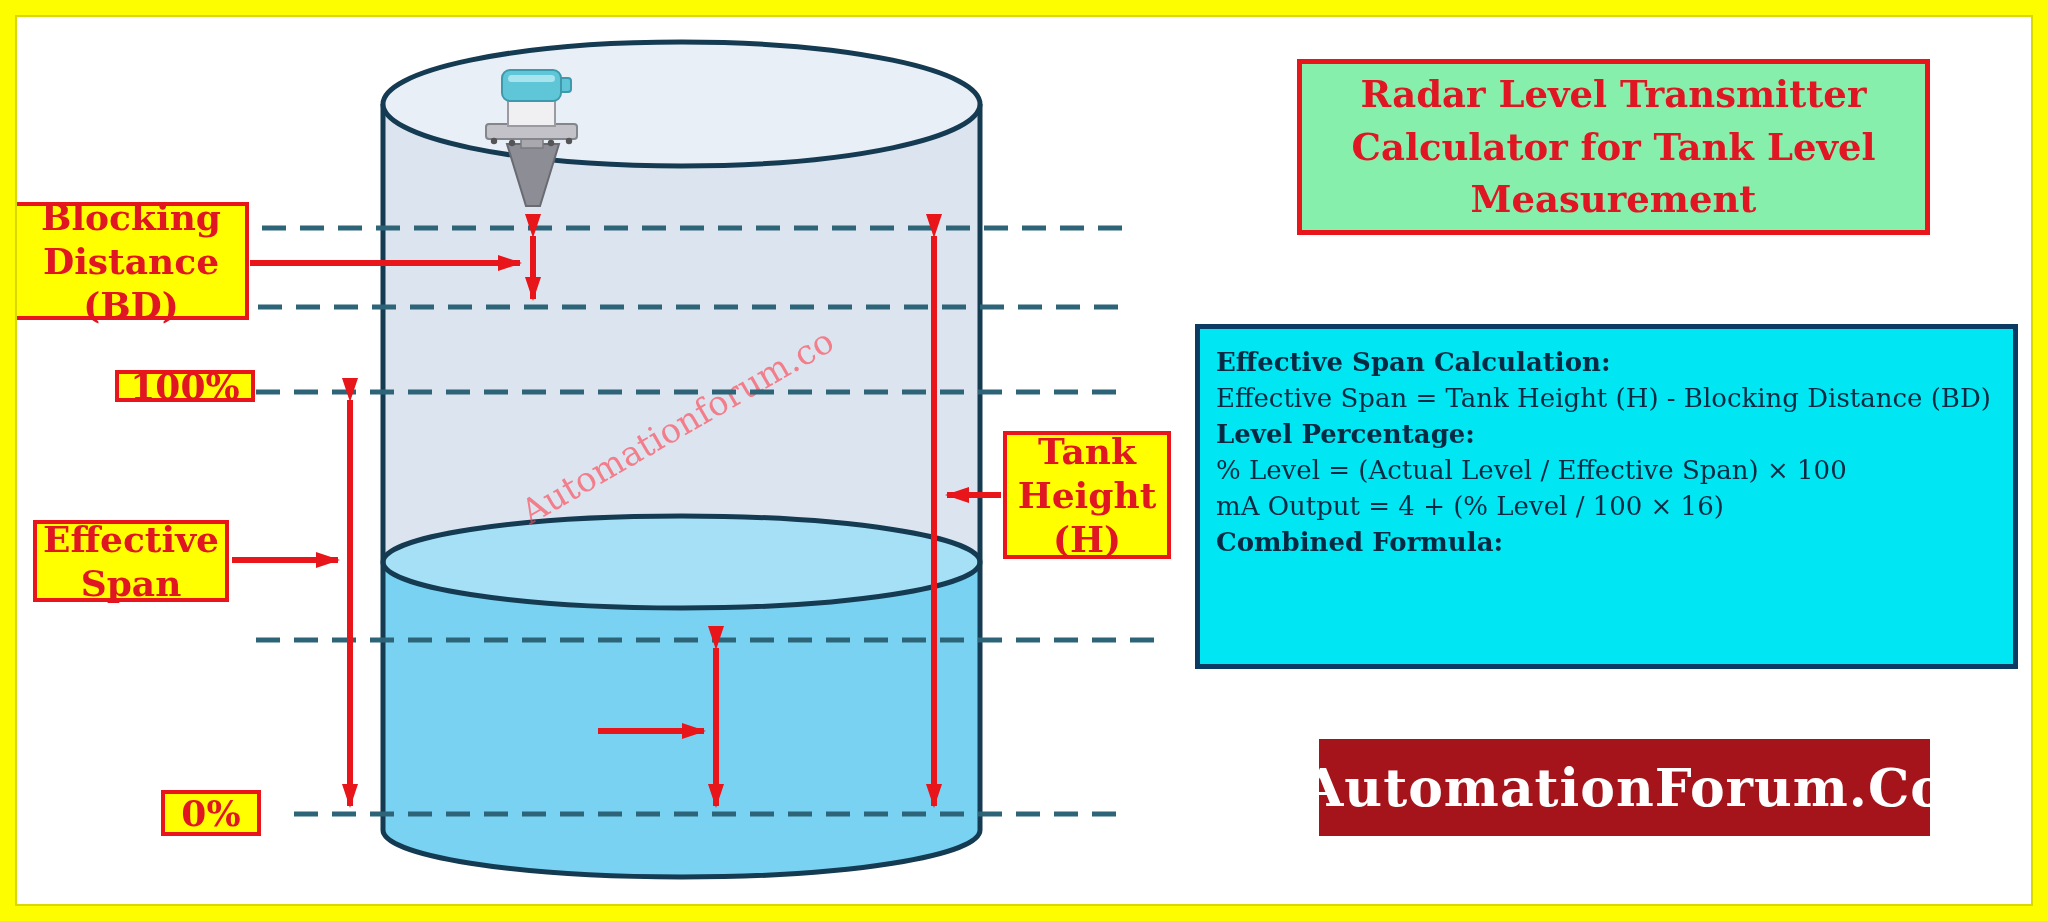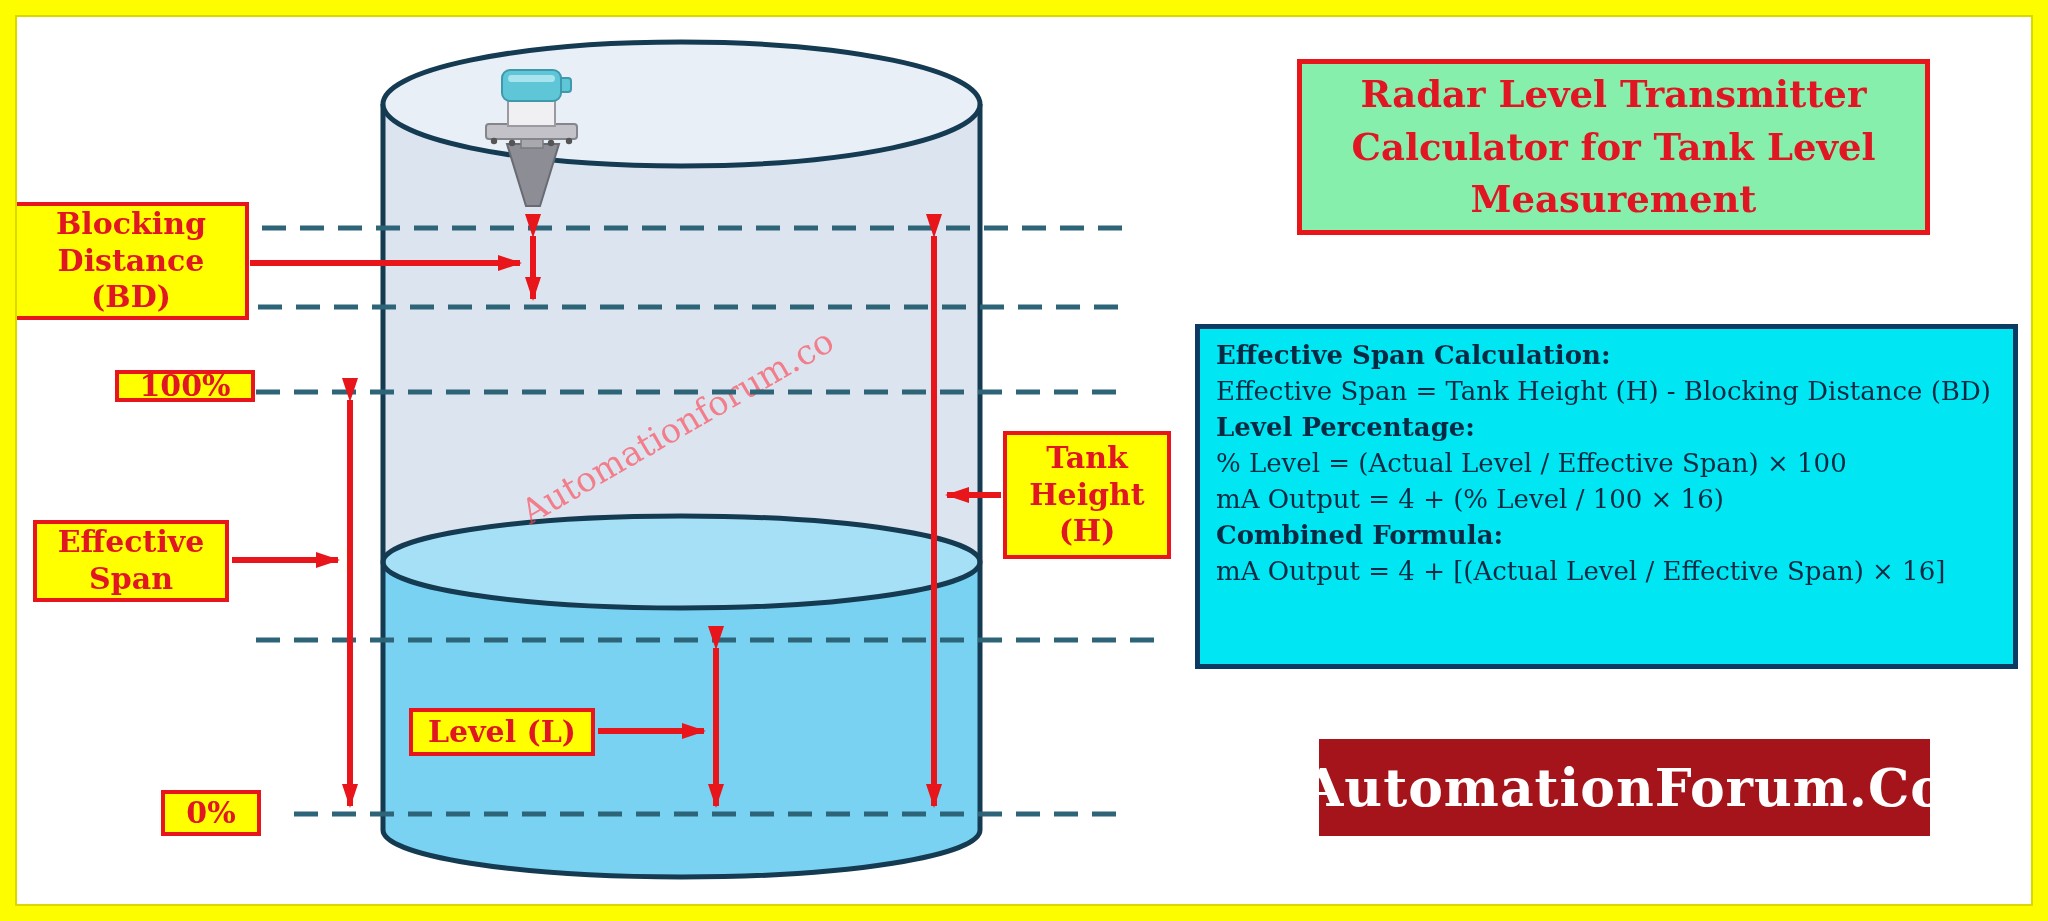--- a/index.html
+++ b/index.html
@@ -11,32 +11,32 @@
     position:absolute;inset:0;border:15px solid #fdfd00;
     box-shadow:inset 0 0 0 2px #d9d900;pointer-events:none;z-index:60;
   }
   .diagram-svg{position:absolute;inset:0;z-index:1;}
   .label-box{
     position:absolute;z-index:10;background:#ffff00;border:4px solid #e8151b;
     color:#e01623;font-weight:bold;text-align:center;
     display:flex;align-items:center;justify-content:center;
     box-sizing:border-box;line-height:1.23;
   }
-  .lb-lg{font-size:30px;}
+  .lb-lg{font-size:36px;}
   .title-box{
     position:absolute;z-index:10;left:1297px;top:59px;width:633px;height:176px;
     background:#86efac;border:5px solid #e8151b;box-sizing:border-box;
     display:flex;align-items:center;justify-content:center;text-align:center;
     color:#e01623;font-weight:bold;font-size:37px;line-height:1.42;
     padding:0 22px;
   }
   .formula-box{
     position:absolute;z-index:10;left:1195px;top:324px;width:823px;height:345px;
     background:#00e6f2;border:5px solid #0b3a63;box-sizing:border-box;
-    padding:8px 16px;color:#072a44;font-size:26px;line-height:36px;
+    padding:15px 16px;color:#072a44;font-size:26px;line-height:36px;
   }
   .f-head{font-weight:bold;}
   .brand-box{
     position:absolute;z-index:10;left:1319px;top:739px;width:611px;height:97px;
     background:#a6141b;color:#ffffff;font-weight:bold;font-size:52px;
     display:flex;align-items:center;justify-content:center;text-align:center;
     letter-spacing:1px;
   }
   
   .lbl-bd{left:13px;top:202px;width:236px;height:118px;padding:4px;}
@@ -108,42 +108,38 @@
 
   <div class="label-box lb-lg lbl-bd">
     <span>Blocking Distance (BD)</span>
   </div>
   <div class="label-box lb-lg lbl-100">
     <span>100%</span>
   </div>
   <div class="label-box lb-lg lbl-es">
     <span>Effective Span</span>
   </div>
-  <div class="label-box lb-lg lbl-lv">
-    <span>Level (L)</span>
-  </div>
   <div class="label-box lb-lg lbl-0">
     <span>0%</span>
   </div>
   <div class="label-box lb-lg lbl-th">
     <span>Tank Height (H)</span>
   </div>
 
   <div class="title-box">
     <span>Radar Level Transmitter Calculator for Tank Level Measurement</span>
   </div>
 
   <div class="formula-box">
     <div class="f-head">Effective Span Calculation:</div>
     <div class="f-body">Effective Span = Tank Height (H) - Blocking Distance (BD)</div>
     <div class="f-head">Level Percentage:</div>
     <div class="f-body">% Level = (Actual Level / Effective Span) × 100</div>
     <div class="f-body">mA Output = 4 + (% Level / 100 × 16)</div>
     <div class="f-head">Combined Formula:</div>
-    <div class="f-body">mA Output = 4 + [(Actual Level / Effective Span) × 16]</div>
   </div>
 
   <div class="brand-box">
     <span>AutomationForum.Co</span>
   </div>
 
   <div class="frame"></div>
 </div>
 
 </body></html>

